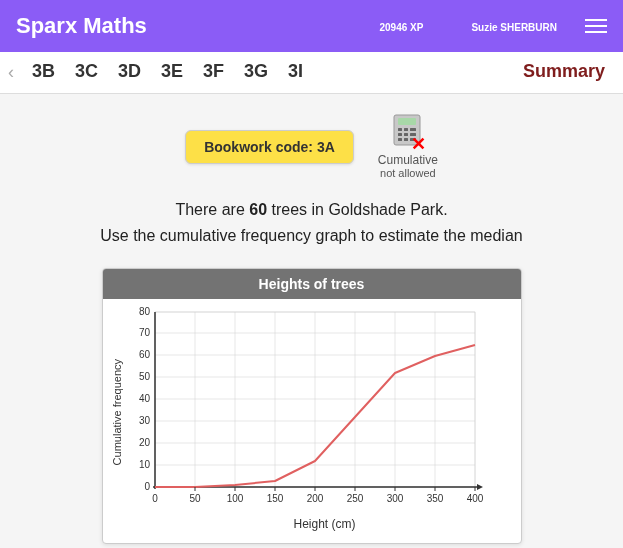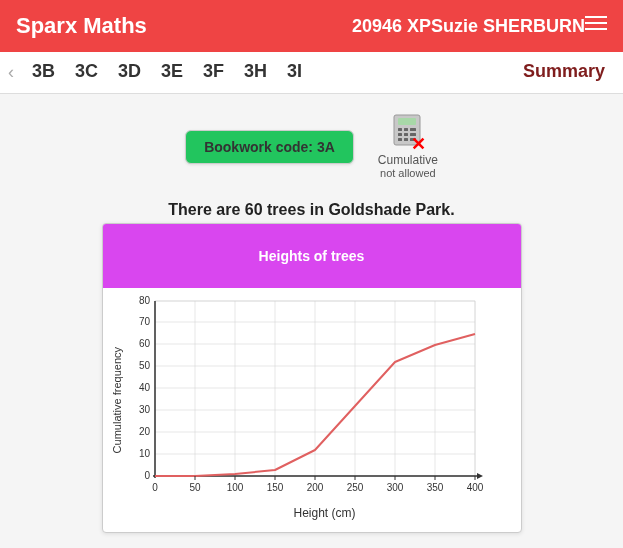--- a/index.html
+++ b/index.html
@@ -6,44 +6,45 @@
     body {
       font-family: Arial, sans-serif;
       background: #e8e8e8;
       width: 623px;
       min-height: 548px;
       overflow: hidden;
     }
 
     
     .header {
-      background: #ef4444;
+      background: #8b5cf6;
       color: white;
       display: flex;
       align-items: center;
       justify-content: space-between;
       padding: 10px 16px;
       height: 52px;
     }
     .header-logo {
       font-size: 22px;
       font-weight: bold;
       color: white;
     }
     .header-right {
       display: flex;
-      align-items: flex-start;
-      gap: 0;
-      font-size: 18px;
+      align-items: flex-end;
+      gap: 28px;
+      font-size: 10px;
     }
     .header-xp {
       font-weight: bold;
     }
     .header-user {
       font-weight: bold;
+      margin-left: 20px;
     }
     .hamburger {
       display: flex;
       flex-direction: column;
       gap: 4px;
       cursor: pointer;
     }
     .hamburger span {
       display: block;
       width: 22px;
@@ -92,21 +93,21 @@
 
     
     .top-row {
       display: flex;
       align-items: center;
       justify-content: center;
       gap: 24px;
       margin-bottom: 18px;
     }
     .bookwork-badge {
-      background: #22c55e;
+      background: #fde047;
       border: 1px solid #ccc;
       border-radius: 6px;
       padding: 8px 18px;
       font-size: 14px;
       font-weight: bold;
       color: #333;
       box-shadow: 0 1px 3px rgba(0,0,0,0.1);
     }
     .calculator-info {
       display: flex;
@@ -115,40 +116,40 @@
       font-size: 12px;
       color: #555;
     }
 
     
     .question-text {
       text-align: center;
       font-size: 16px;
       color: #222;
       line-height: 1.6;
-      font-weight: bold;
+      margin-bottom: 20px;
     }
 
     
     .chart-container {
       background: white;
       border: 1px solid #ccc;
       border-radius: 4px;
       margin: 0 auto;
       width: 420px;
       padding: 0 0 8px 0;
       box-shadow: 0 1px 4px rgba(0,0,0,0.1);
     }
     .chart-title {
-      background: #d946ef;
+      background: #737373;
       color: white;
       text-align: center;
       font-weight: bold;
       font-size: 14px;
-      padding: 24px 0;
+      padding: 7px 0;
       border-radius: 3px 3px 0 0;
     }
     .chart-area {
       padding: 8px 16px 4px 8px;
       position: relative;
     }
 
     
     .chart-svg-wrapper {
       display: flex;
@@ -180,21 +181,21 @@
   </div>
 </div>
 
 <div class="nav">
   <span class="nav-back">‹</span>
   <span class="nav-item">3B</span>
   <span class="nav-item">3C</span>
   <span class="nav-item">3D</span>
   <span class="nav-item">3E</span>
   <span class="nav-item">3F</span>
-  <span class="nav-item">3H</span>
+  <span class="nav-item">3G</span>
   <span class="nav-item">3I</span>
   <span class="nav-item summary">Summary</span>
 </div>
 
 <div class="main">
 
   <div class="top-row">
     <div class="bookwork-badge">Bookwork code: 3A</div>
     <div class="calculator-info">
       <div style="position:relative;display:inline-block;">
@@ -215,20 +216,21 @@
           <text x="20" y="36" fill="red" font-size="18" font-weight="bold">✕</text>
         </svg>
       </div>
       <span style="font-size:12px;">Cumulative</span>
       <span style="font-size:11px;color:#555;">not allowed</span>
     </div>
   </div>
 
   <div class="question-text">
     <div>There are <strong>60</strong> trees in Goldshade Park.</div>
+    <div>Use the cumulative frequency graph to estimate the median</div>
   </div>
 
   <div class="chart-container">
     <div class="chart-title">Heights of trees</div>
     <div class="chart-area">
       <div class="chart-svg-wrapper">
         <div class="y-label">Cumulative frequency</div>
         <svg width="370" height="210" viewBox="0 0 370 210">
 
           <rect x="30" y="5" width="320" height="175" fill="white" stroke="#ccc" stroke-width="0.5"></rect>

